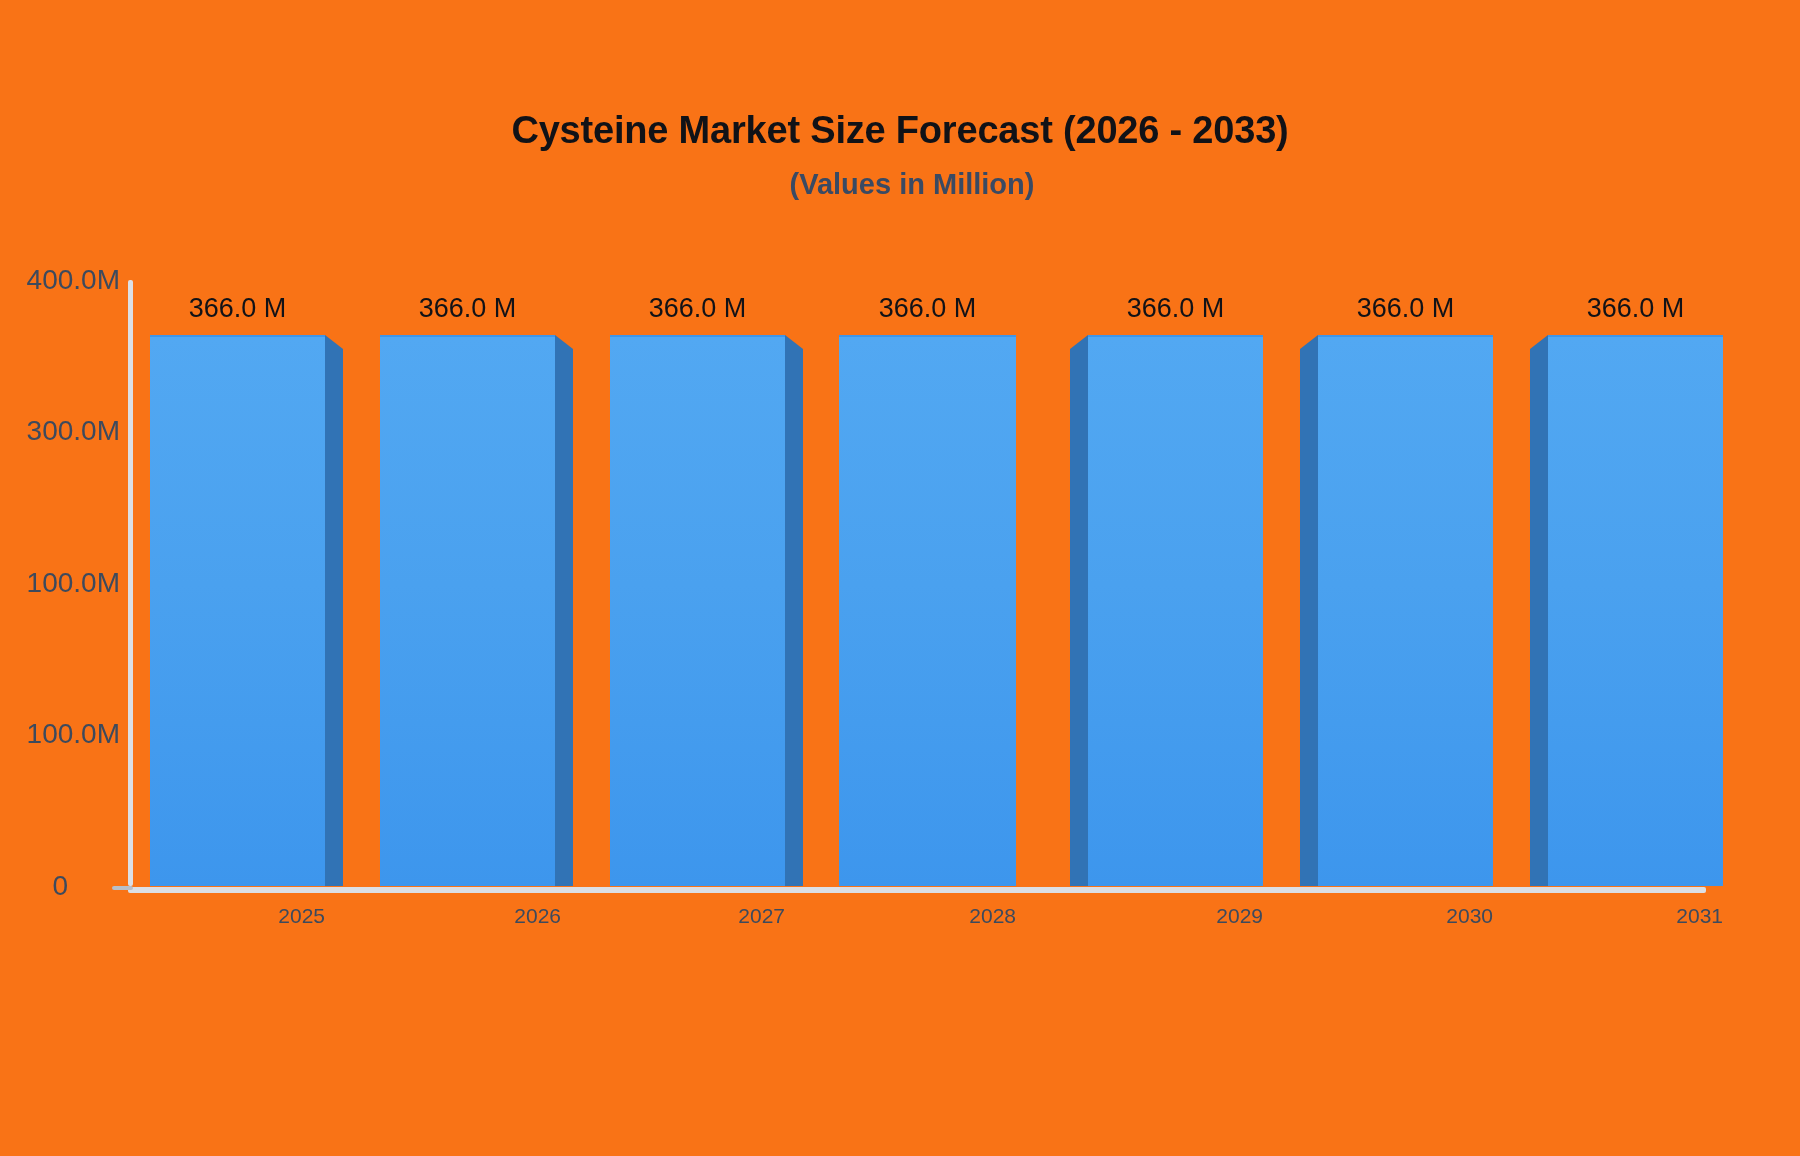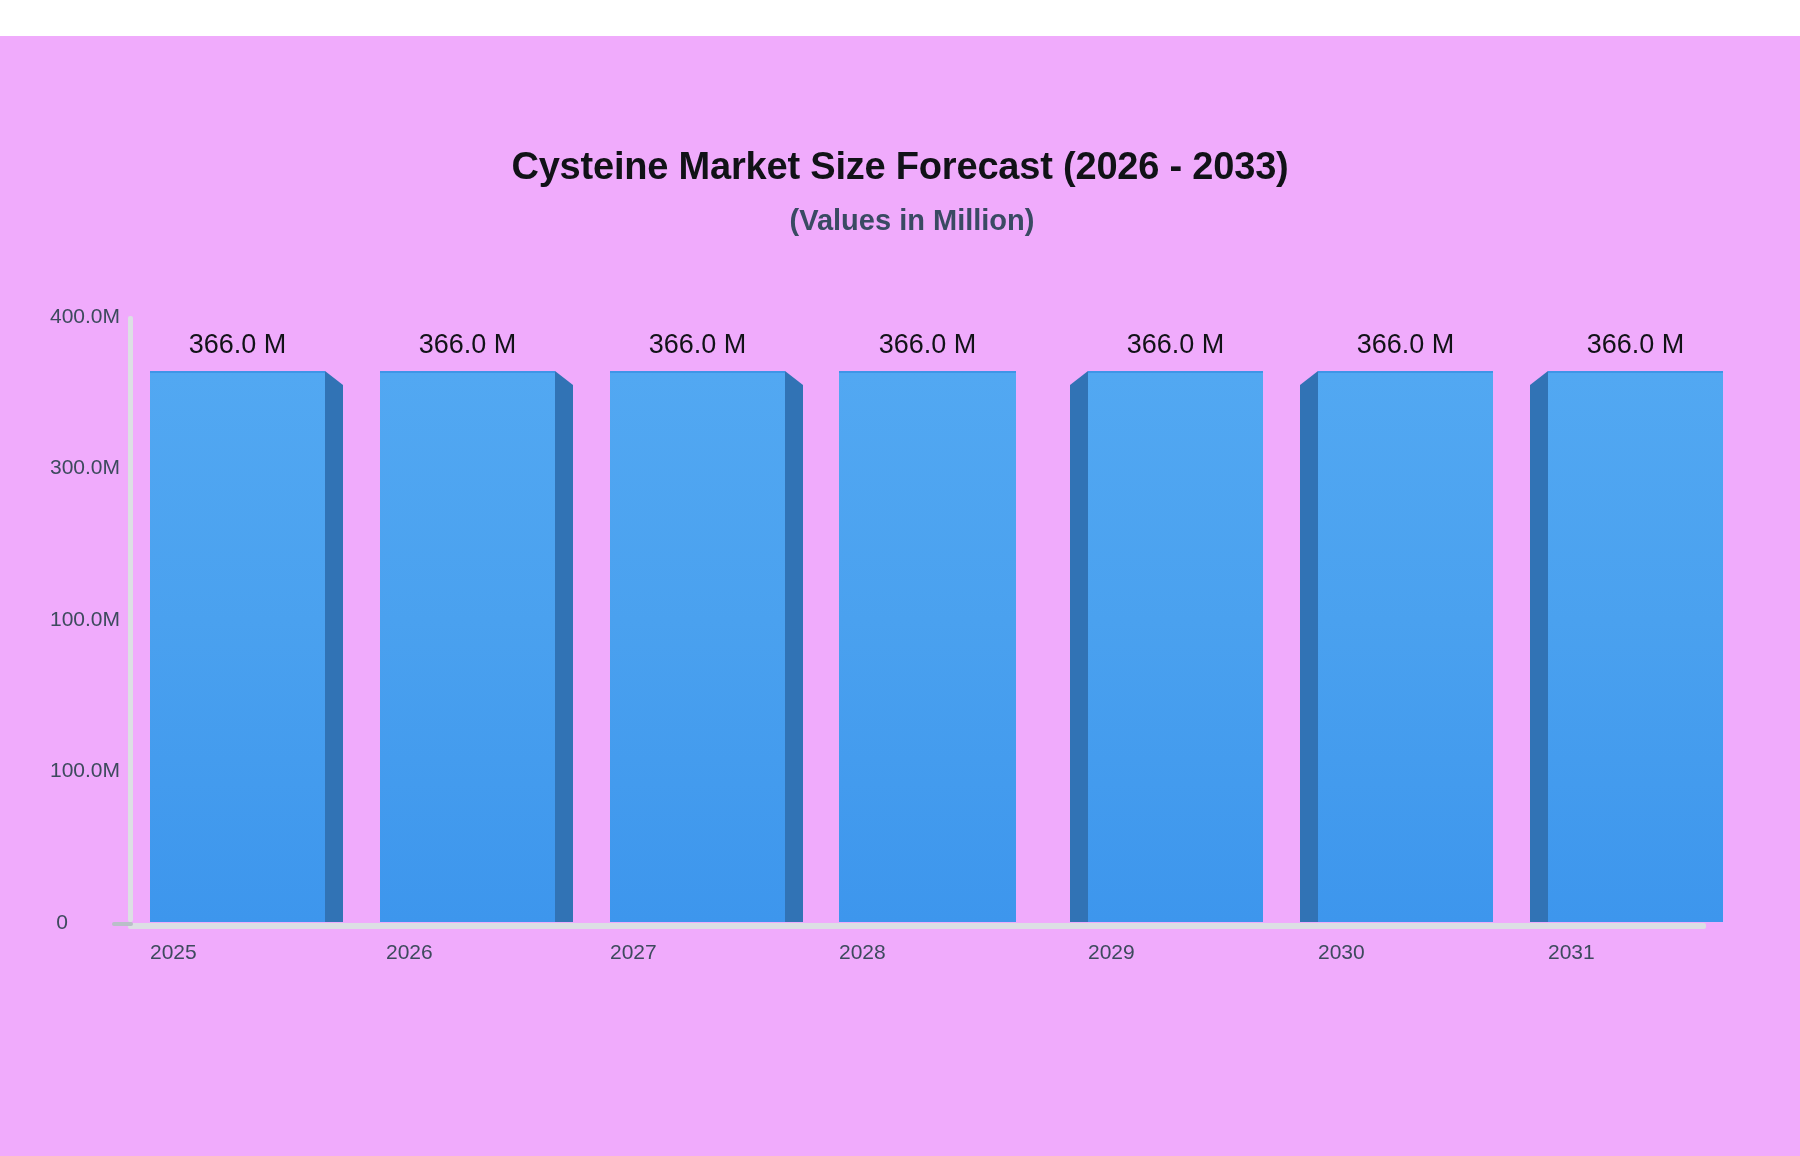--- a/index.html
+++ b/index.html
@@ -9,22 +9,21 @@
     height: 1156px;
     background: #ffffff;
     font-family: "Liberation Sans", sans-serif;
     overflow: hidden;
     position: relative;
   }
 
   .chart-root {
     position: absolute;
     inset: 0;
-    background: #f0abfc;
-    margin-top: 36px;
+    background: #f97316;
   }
 
   
   .title-block {
     position: absolute;
     top: 108px;
     left: 0;
     width: 1800px;
     text-align: center;
   }
@@ -78,21 +77,21 @@
     position: absolute;
     left: -148px;
     top: 0;
     width: 120px;
     height: 606px;
   }
   .y-label {
     position: absolute;
     right: 0;
     text-align: right;
-    font-size: 21px;
+    font-size: 28px;
     color: #3d4a5d;
     transform: translateY(-50%);
     white-space: nowrap;
   }
   .zero-tick {
     position: absolute;
     left: -36px;
     bottom: -4px;
     width: 21px;
     height: 4px;
@@ -158,21 +157,21 @@
   
   .x-labels {
     position: absolute;
     left: 0;
     top: 624px;
     width: 1558px;
     height: 40px;
   }
   .x-label {
     position: absolute;
-    text-align: left;
+    text-align: right;
     font-size: 21px;
     color: #3d4a5d;
     top: 0;
     white-space: nowrap;
   }
 
   
   .logo {
     position: absolute;
     right: 72px;

